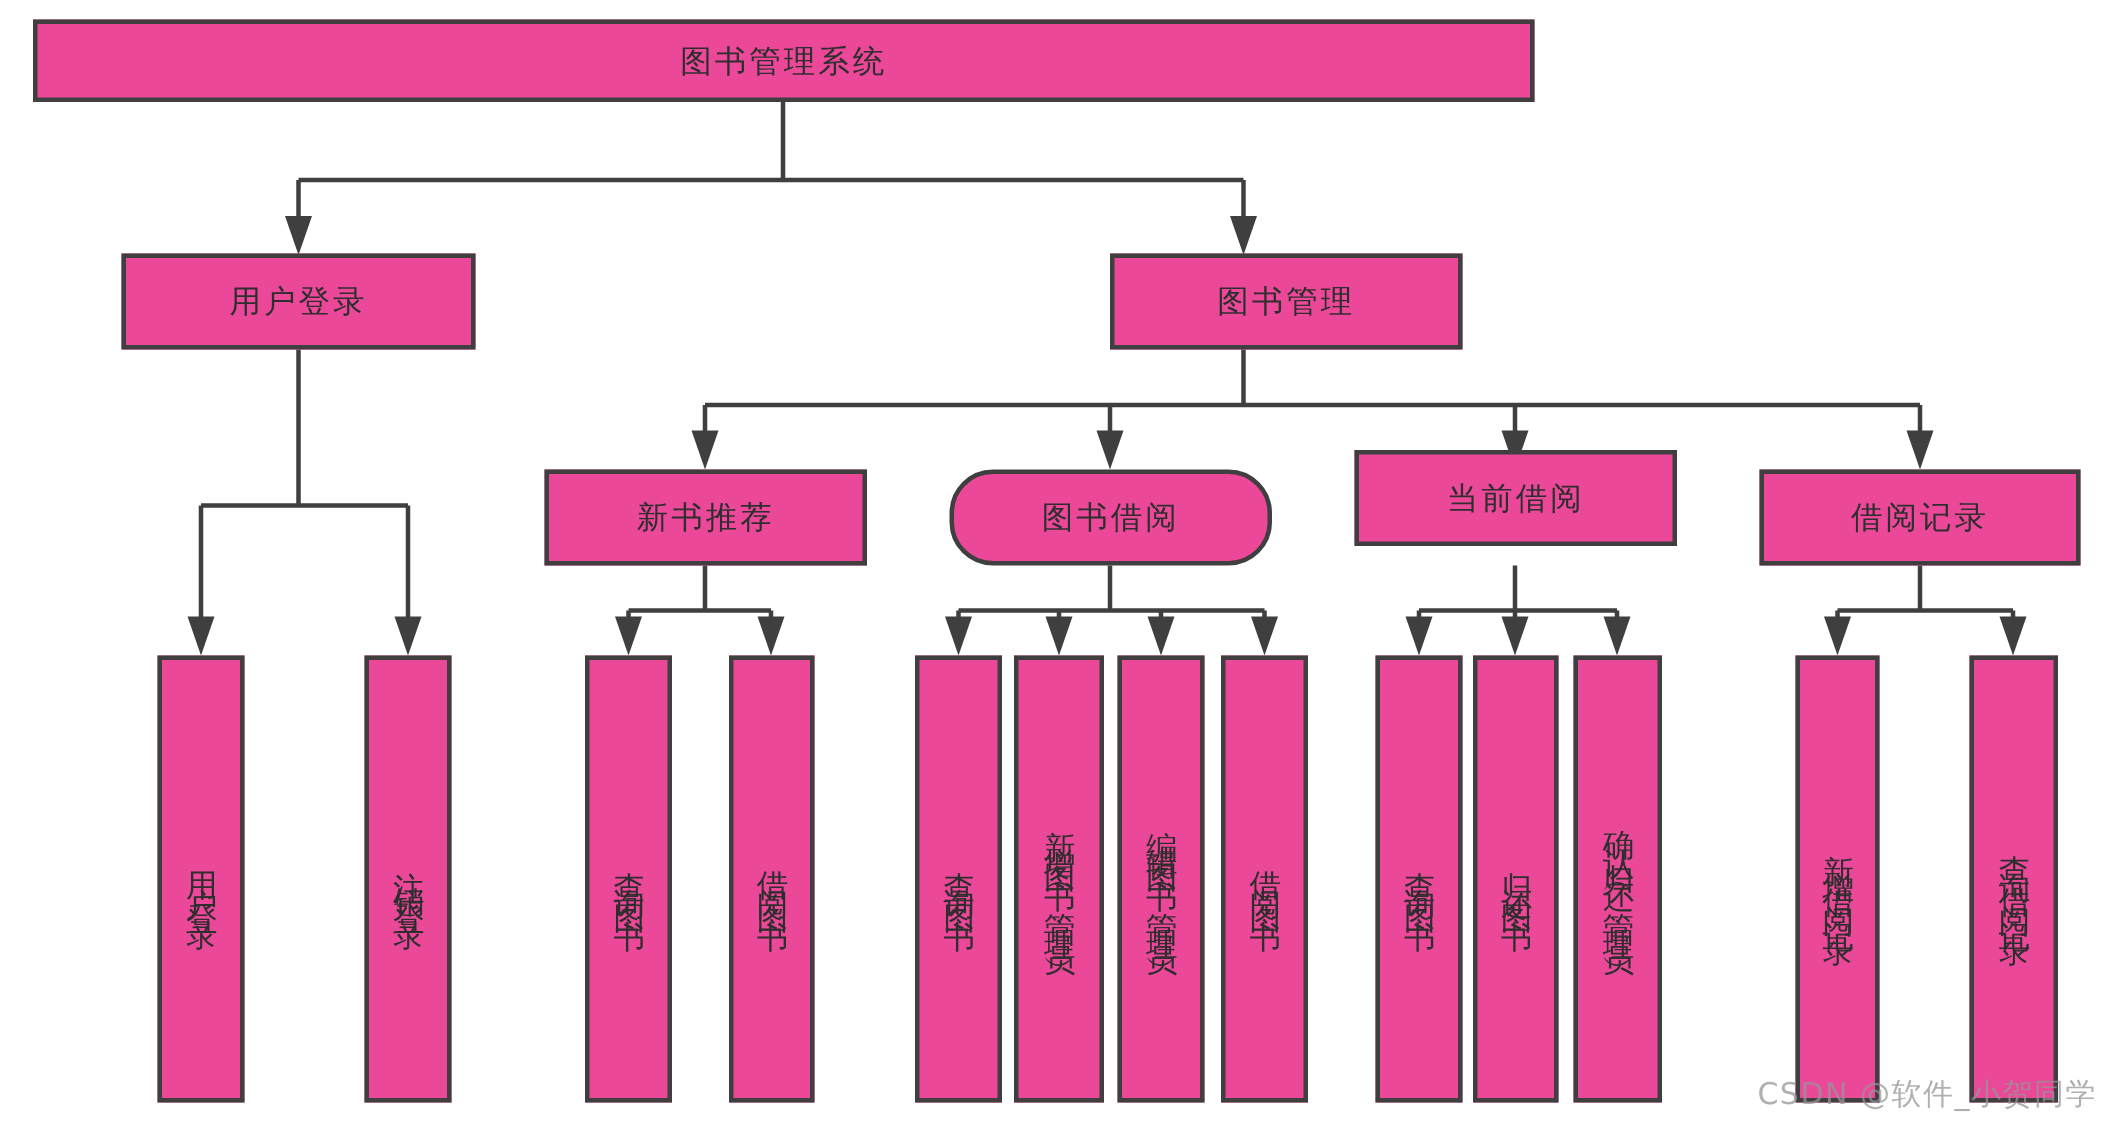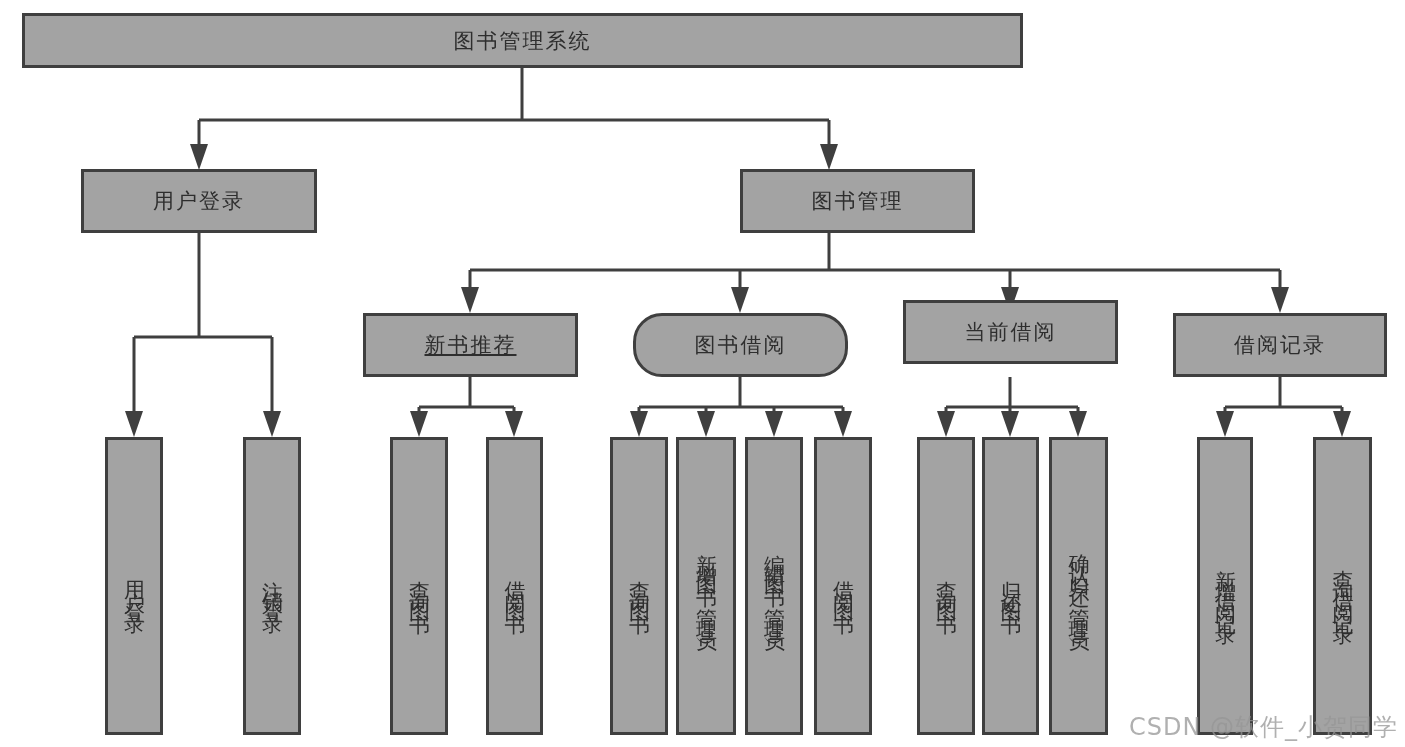--- a/index.html
+++ b/index.html
@@ -12,21 +12,21 @@
     overflow: hidden;
   }
   .connectors {
     position: absolute;
     left: 0; top: 0;
     pointer-events: none;
   }
   .node {
     position: absolute;
     box-sizing: border-box;
-    background: #a3a3a3;
+    background: #ec4899;
     border: 3px solid #3f3f3f;
     color: #2e2e2e;
   }
   .node.h {
     display: flex;
     align-items: center;
     justify-content: center;
   }
   .node.h .lbl {
     font-size: 21px;
@@ -43,21 +43,21 @@
     text-orientation: mixed;
     font-size: 21px;
     line-height: 1;
     letter-spacing: 11px;
     white-space: nowrap;
   }
   .watermark {
     position: absolute;
     right: 7px;
     bottom: 4px;
-    font-size: 24px;
+    font-size: 20px;
     letter-spacing: 1px;
     color: rgba(150, 150, 150, 0.75);
     white-space: nowrap;
     z-index: 5;
   }
 </style>
 </head>
 <body>
 
 <div class="canvas">
@@ -99,21 +99,21 @@
     <span class="lbl">图书管理系统</span>
   </div>
 
   <div class="node h" style="left:81px; top:169px; width:236px; height:64px;">
     <span class="lbl">用户登录</span>
   </div>
   <div class="node h" style="left:712px; top:169px; width:235px; height:64px;margin-left:28px;">
     <span class="lbl">图书管理</span>
   </div>
 
-  <div class="node h" style="left:363px; top:313px; width:215px; height:64px;text-decoration:underline;">
+  <div class="node h" style="left:363px; top:313px; width:215px; height:64px;">
     <span class="lbl">新书推荐</span>
   </div>
   <div class="node h" style="left:633px; top:313px; width:215px; height:64px;border-radius:29px;">
     <span class="lbl">图书借阅</span>
   </div>
   <div class="node h" style="left:903px; top:300px; width:215px; height:64px;">
     <span class="lbl">当前借阅</span>
   </div>
   <div class="node h" style="left:1173px; top:313px; width:214px; height:64px;">
     <span class="lbl">借阅记录</span>

